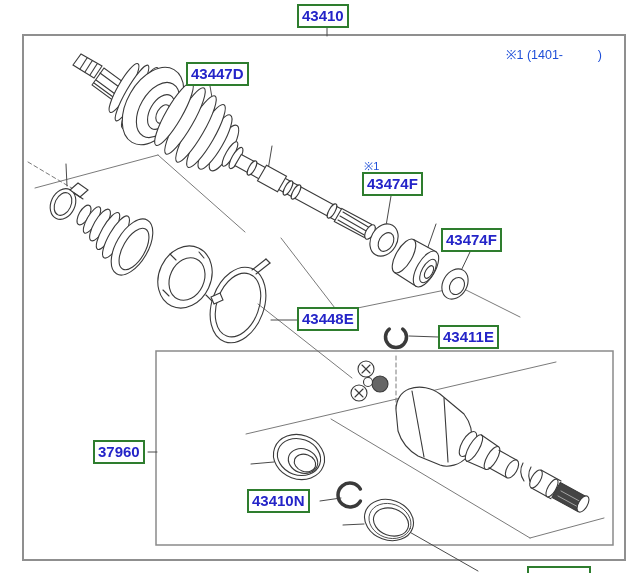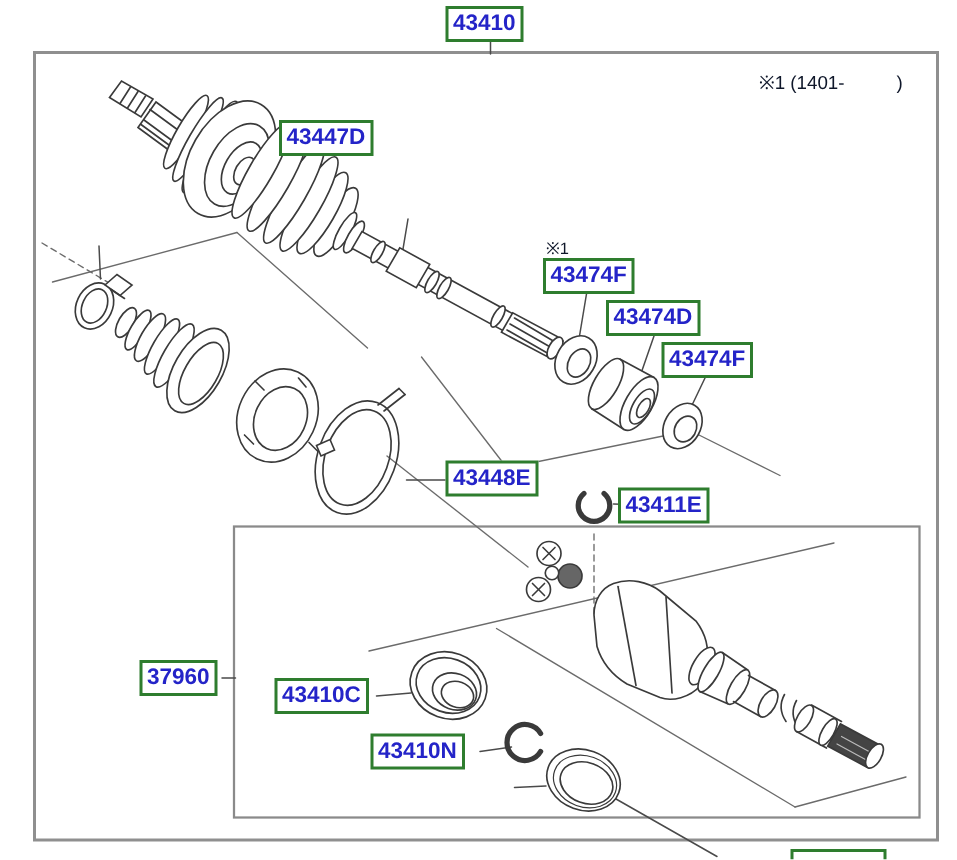--- a/index.html
+++ b/index.html
@@ -10,21 +10,21 @@
   .stage svg{position:absolute;left:0;top:0;}
   .part-label{
     position:absolute;
     border:2px solid var(--label-border,#2f7d2f);
     background:#fff;
     color:var(--label-text,#2323c8);
     font-weight:bold;font-size:15px;line-height:20px;
     padding:0 3px;white-space:nowrap;z-index:5;cursor:pointer;
   }
   .note{
-    position:absolute;color:#0f172a;font-size:12.5px;line-height:14px;
+    position:absolute;color:#1d4ed8;font-size:12.5px;line-height:14px;
     white-space:pre;z-index:4;
   }
   .note.small{font-size:11px;}
   .part-label.stub{width:60px;height:14px;padding:0;}
 </style>
 </head>
 <body>
 
 <div class="stage">
 
@@ -203,27 +203,25 @@
 
       <g fill="#fff">
         <ellipse cx="389" cy="520" rx="25" ry="20" transform="rotate(20 389 520)"></ellipse>
         <ellipse cx="390" cy="521" rx="21.5" ry="17" transform="rotate(20 390 521)" stroke-width="0.8"></ellipse>
         <ellipse cx="391" cy="522" rx="18" ry="13.5" transform="rotate(20 391 522)"></ellipse>
       </g>
     </g>
   </svg>
 
   <div class="part-label" style="left:297px;top:4px;">43410</div>
-  <div class="part-label" style="left:186px;top:62px;margin-top:18px;">43447D</div>
+  <div class="part-label" style="left:186px;top:62px;">43447D</div>
   <div class="part-label" style="left:362px;top:172px;">43474F</div>
-  <div class="part-label" style="left:404px;top:200px;">43474D</div>
   <div class="part-label" style="left:441px;top:228px;">43474F</div>
   <div class="part-label" style="left:297px;top:307px;">43448E</div>
-  <div class="part-label" style="left:412px;top:325px;">43411E</div>
+  <div class="part-label" style="left:438px;top:325px;">43411E</div>
   <div class="part-label" style="left:93px;top:440px;">37960</div>
-  <div class="part-label" style="left:183px;top:452px;">43410C</div>
   <div class="part-label" style="left:247px;top:489px;text-align:right;">43410N</div>
   <div class="part-label stub" style="left:527px;top:566px;"></div>
 
   <div class="note" style="left:506px;top:48px;">※1 (1401-          )</div>
   <div class="note small" style="left:364px;top:159px;">※1</div>
 
 </div>
 
 </body></html>

